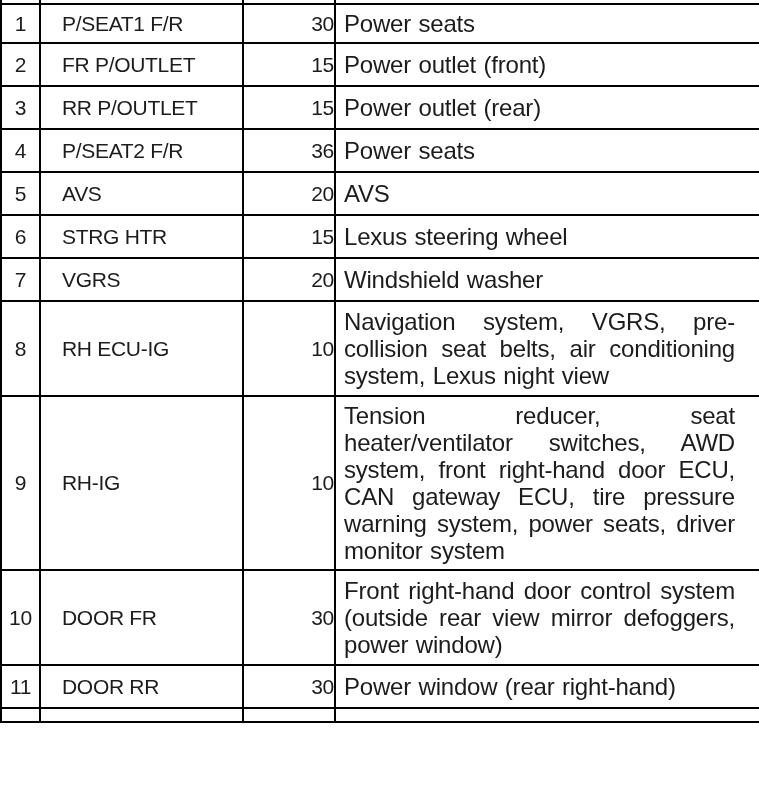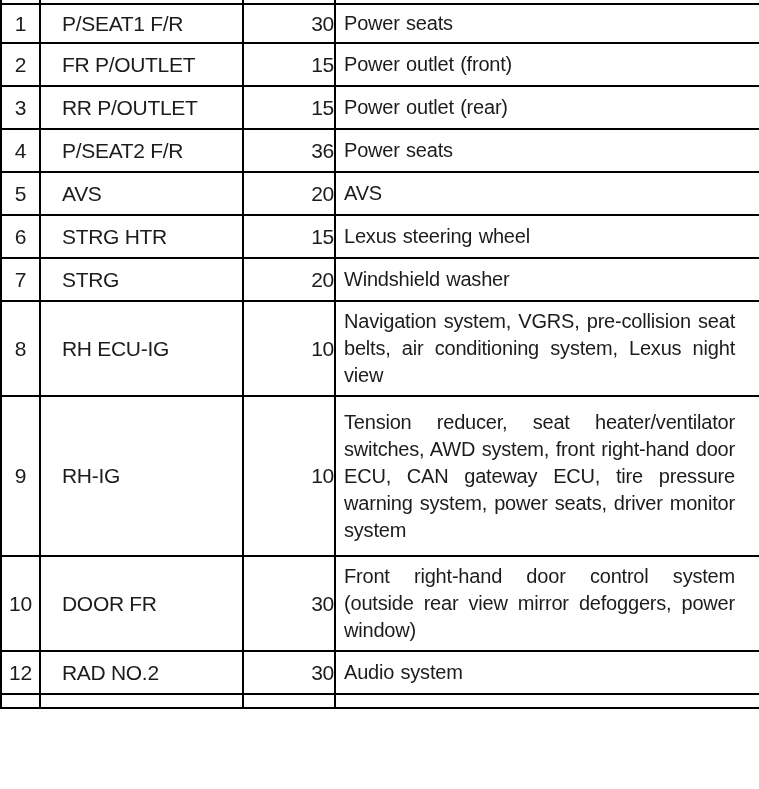--- a/index.html
+++ b/index.html
@@ -45,21 +45,21 @@
     letter-spacing: -0.3px;
     white-space: nowrap;
   }
   .cell-amp {
     text-align: right;
     font-size: 21px;
     letter-spacing: -0.3px;
   }
   .cell-desc {
     padding: 5px 24px 5px 8px;
-    font-size: 20px;
+    font-size: 24px;
     line-height: 27px;
     letter-spacing: -0.2px;
     word-spacing: 1px;
     text-align: justify;
     text-align-last: left;
     -moz-text-align-last: left;
   }
   
   thead tr { height: 6px; }           
   tbody tr { height: 43px; }
@@ -126,21 +126,21 @@
 
   <tr>
     <td class="cell-no">6</td>
     <td class="cell-name">STRG HTR</td>
     <td class="cell-amp">15</td>
     <td class="cell-desc">Lexus steering wheel</td>
   </tr>
 
   <tr>
     <td class="cell-no">7</td>
-    <td class="cell-name">STRG</td>
+    <td class="cell-name">VGRS</td>
     <td class="cell-amp">20</td>
     <td class="cell-desc">Windshield washer</td>
   </tr>
 
   <tr>
     <td class="cell-no">8</td>
     <td class="cell-name">RH ECU-IG</td>
     <td class="cell-amp">10</td>
     <td class="cell-desc">Navigation system, VGRS, pre-collision seat belts, air conditioning system, Lexus night view</td>
   </tr>
@@ -152,27 +152,27 @@
     <td class="cell-desc">Tension reducer, seat heater/ventilator switches, AWD system, front right-hand door ECU, CAN gateway ECU, tire pressure warning system, power seats, driver monitor system</td>
   </tr>
 
   <tr>
     <td class="cell-no">10</td>
     <td class="cell-name">DOOR FR</td>
     <td class="cell-amp">30</td>
     <td class="cell-desc">Front right-hand door control system (outside rear view mirror defoggers, power window)</td>
   </tr>
 
+  <tr>
+    <td class="cell-no">11</td>
+    <td class="cell-name">DOOR RR</td>
+    <td class="cell-amp">30</td>
+    <td class="cell-desc">Power window (rear right-hand)</td>
+  </tr>
 
-  <tr>
-    <td class="cell-no">12</td>
-    <td class="cell-name">RAD NO.2</td>
-    <td class="cell-amp">30</td>
-    <td class="cell-desc">Audio system</td>
-  </tr>
 
 </tbody>
     <tfoot>
       <tr>
         <td></td>
         <td></td>
         <td></td>
         <td></td>
       </tr>
     </tfoot>

